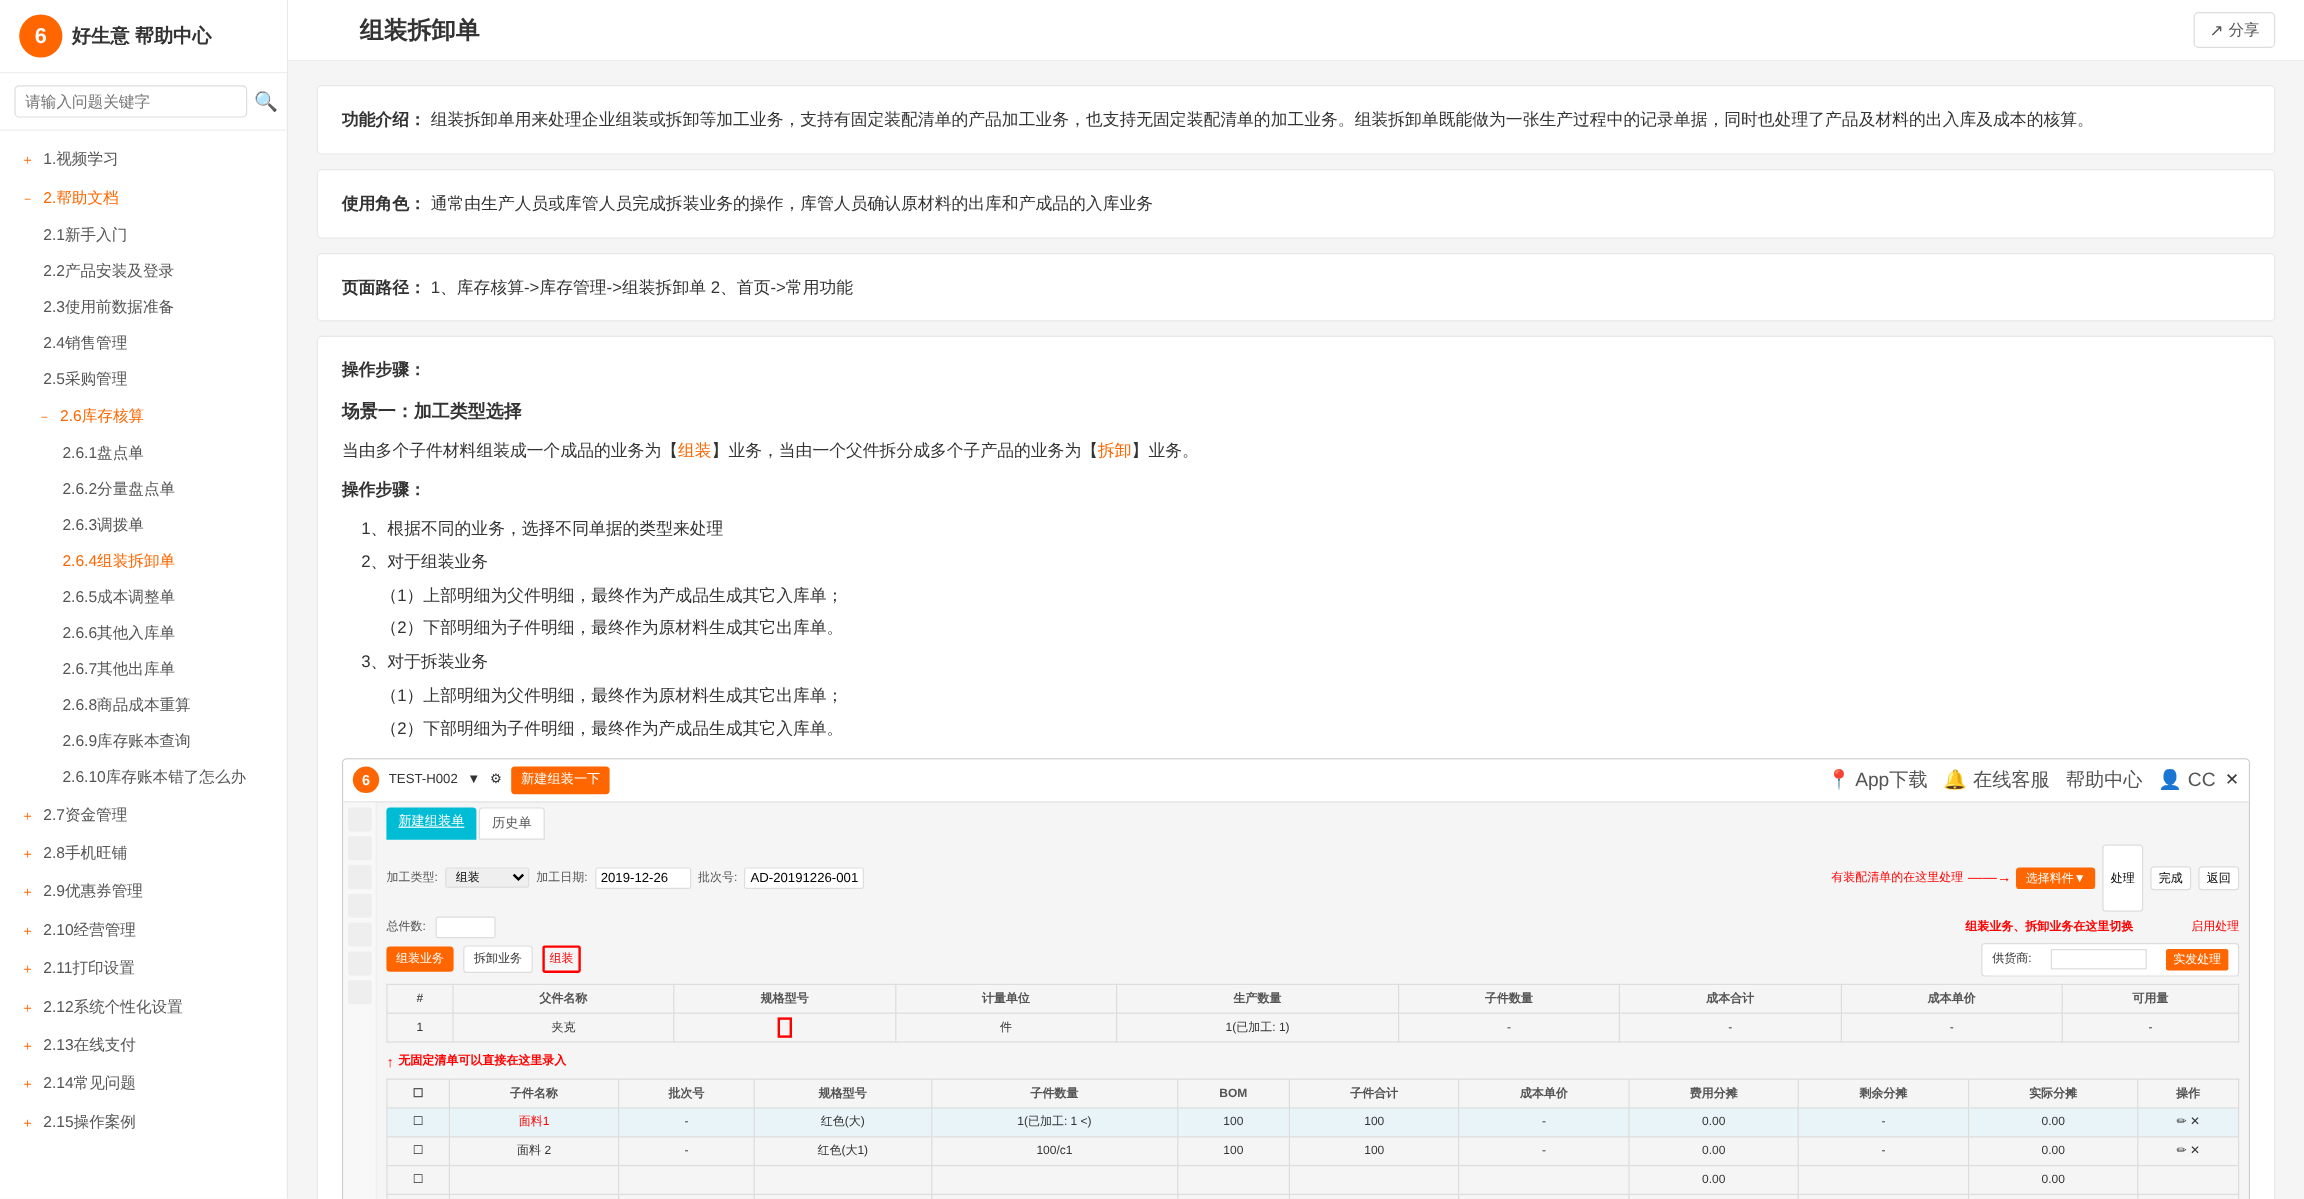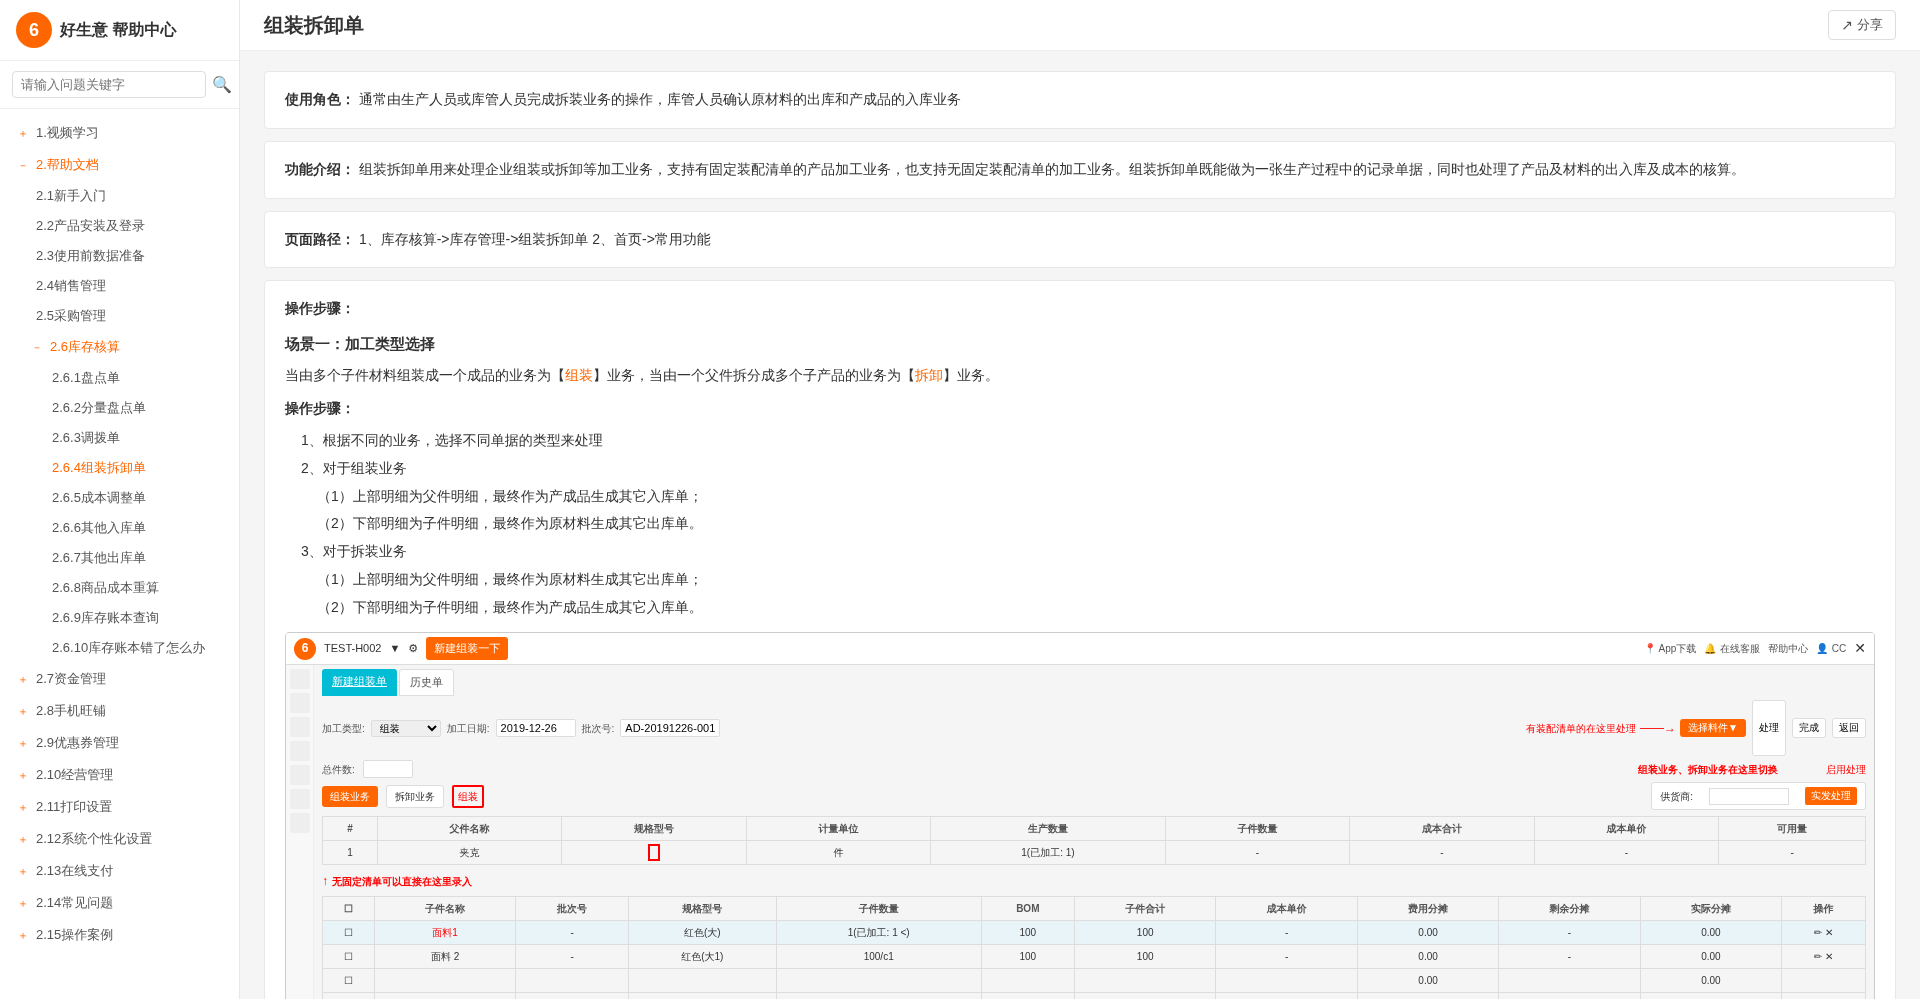--- a/index.html
+++ b/index.html
@@ -125,20 +125,21 @@
       padding: 10px 24px;
       display: flex;
       align-items: center;
       justify-content: space-between;
     }
 
     .page-title {
       font-size: 20px;
       font-weight: 600;
       color: #333;
+      margin-left: 36px;
     }
 
     .share-btn {
       display: flex;
       align-items: center;
       gap: 4px;
       border: 1px solid #ddd;
       background: #fff;
       border-radius: 4px;
       padding: 5px 12px;
@@ -428,27 +429,27 @@
     <h1 class="page-title">组装拆卸单</h1>
     <button class="share-btn">
       <span style="font-size:14px;">↗</span>
       <span>分享</span>
     </button>
   </div>
 
   <div class="content-area">
 
     <div class="content-card">
+      <span class="label">功能介绍：</span>
+      <span>组装拆卸单用来处理企业组装或拆卸等加工业务，支持有固定装配清单的产品加工业务，也支持无固定装配清单的加工业务。组装拆卸单既能做为一张生产过程中的记录单据，同时也处理了产品及材料的出入库及成本的核算。</span>
+    </div>
+
+    <div class="content-card">
       <span class="label">使用角色：</span>
       <span>通常由生产人员或库管人员完成拆装业务的操作，库管人员确认原材料的出库和产成品的入库业务</span>
-    </div>
-
-    <div class="content-card">
-      <span class="label">功能介绍：</span>
-      <span>组装拆卸单用来处理企业组装或拆卸等加工业务，支持有固定装配清单的产品加工业务，也支持无固定装配清单的加工业务。组装拆卸单既能做为一张生产过程中的记录单据，同时也处理了产品及材料的出入库及成本的核算。</span>
     </div>
 
     <div class="content-card">
       <span class="label">页面路径：</span>
       <span>1、库存核算-&gt;库存管理-&gt;组装拆卸单  2、首页-&gt;常用功能</span>
     </div>
 
     <div class="content-card">
       <div class="section-title">操作步骤：</div>
 
@@ -475,21 +476,21 @@
       <div class="screenshot-container">
         <div class="sim-app" style="position:relative;">
 
           <div class="sim-topbar">
             <div style="width:22px;height:22px;background:#ff6600;border-radius:50%;display:inline-flex;align-items:center;justify-content:center;color:#fff;font-size:12px;font-weight:bold;">6</div>
             <span style="font-size:11px;">TEST-H002</span>
             <span style="font-size:11px;">▼</span>
             <span style="font-size:11px;">⚙</span>
             <span style="background:#ff6600;color:#fff;padding:2px 8px;border-radius:3px;font-size:11px;">新建组装一下</span>
             <div style="flex:1;"></div>
-            <span style="font-size:10px;color:#555;">📍 App下载 &nbsp; 🔔 在线客服 &nbsp; 帮助中心 &nbsp; 👤 CC</span>
+            <span style="font-size:16px;color:#555;">📍 App下载 &nbsp; 🔔 在线客服 &nbsp; 帮助中心 &nbsp; 👤 CC</span>
             <span style="font-size:14px;cursor:pointer;">✕</span>
           </div>
 
           <div class="sim-main-area">
 
             <div class="sim-sidebar-mini" style="display:flex;flex-direction:column;align-items:center;padding:4px 2px;gap:4px;">
               <div style="width:20px;height:20px;background:#eee;border-radius:2px;"></div>
               <div style="width:20px;height:20px;background:#eee;border-radius:2px;"></div>
               <div style="width:20px;height:20px;background:#eee;border-radius:2px;"></div>
               <div style="width:20px;height:20px;background:#eee;border-radius:2px;"></div>

